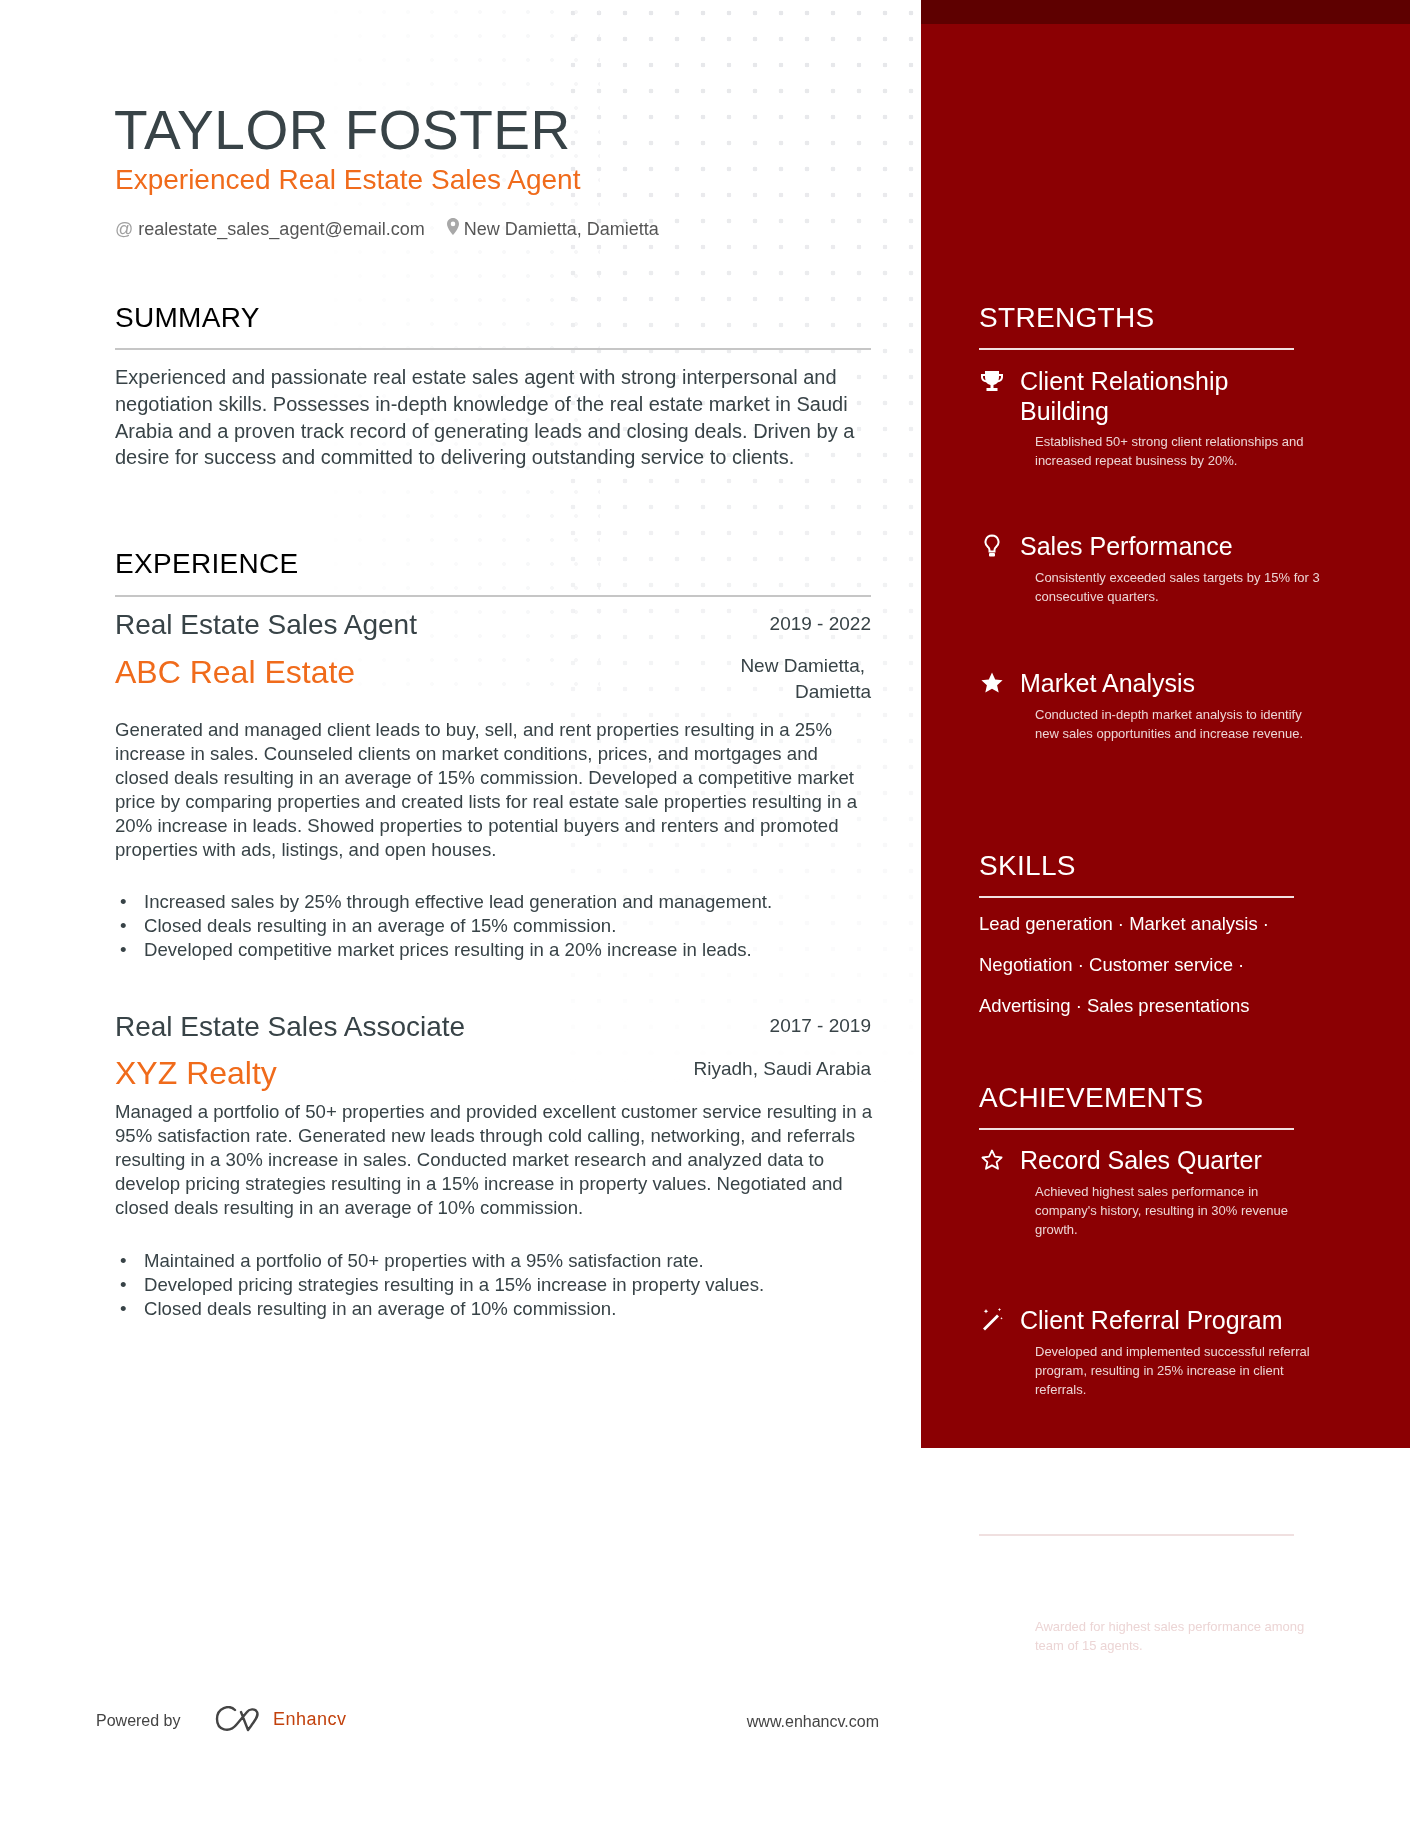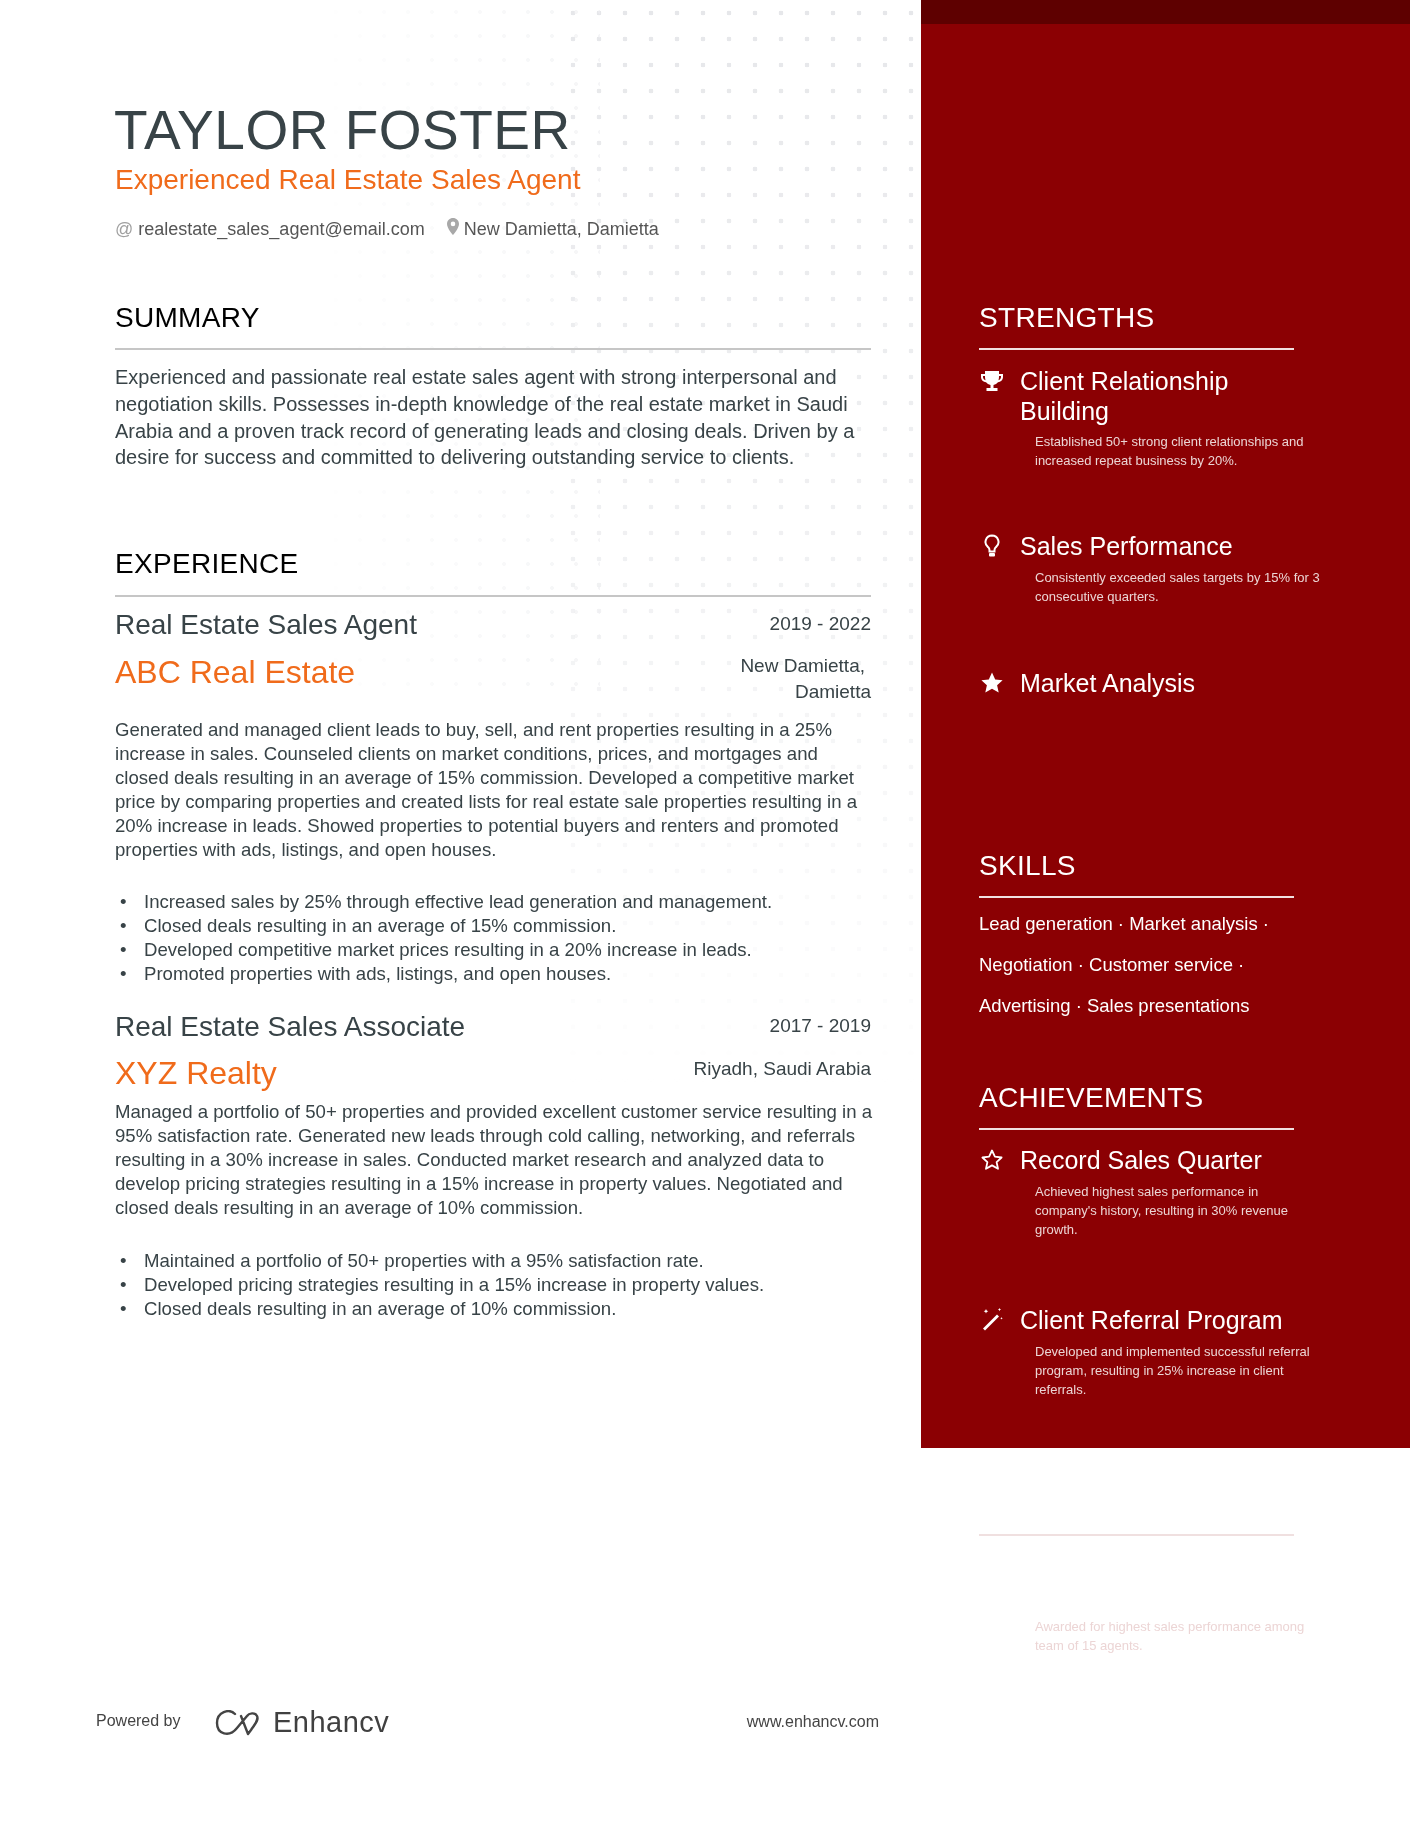--- a/index.html
+++ b/index.html
@@ -33,21 +33,21 @@
   .rule { position: absolute; height: 2px; background: #c6c6c6; }
   .para { position: absolute; font-size: 20px; line-height: 26.8px; color: #384347; white-space: normal; }
   .job-title { font-size: 28px; color: #384347; }
   .company { font-size: 32px; color: #f06b1b; }
   .meta { font-size: 19px; color: #384347; text-align: right; }
   .desc { position: absolute; left: 115px; width: 760px; font-size: 18.6px; line-height: 24px; color: #384347; }
   .bullets { position: absolute; left: 115px; width: 760px; margin: 0; padding: 0; list-style: none; font-size: 18.6px; line-height: 24px; color: #384347; }
   .bullets li { position: relative; padding-left: 29px; white-space: nowrap; }
   .bullets li::before { content: "\2022"; position: absolute; left: 5px; top: 0; }
   .footer { font-size: 16px; color: #444; }
-  .logo { display: flex; align-items: center; font-size: 29px; color: #404040; letter-spacing: 0.5px; }
+  .logo { display: flex; align-items: center; font-size: 18px; color: #c2410c; letter-spacing: 0.5px; }
 
   .sidebar { position: absolute; left: 921px; top: 0; width: 489px; height: 1448px; background: #8b0003; }
   .sidebar .band { position: absolute; left: 0; top: 0; width: 100%; height: 24px; background: #5e0000; }
   .s-title { position: absolute; left: 58px; font-size: 28px; color: #ffffff; letter-spacing: 0.3px; white-space: nowrap; }
   .s-rule { position: absolute; left: 58px; width: 315px; height: 2px; background: #f0e0e0; }
   .s-item-title { position: absolute; left: 99px; font-size: 25px; line-height: 30px; color: #ffffff; }
   .s-item-desc { position: absolute; left: 114px; width: 285px; font-size: 13px; line-height: 19px; color: #ecd5d5; }
   .s-icon { position: absolute; left: 59px; width: 24px; height: 24px; display: flex; align-items: center; justify-content: center; }
   .skills-line { position: absolute; left: 58px; font-size: 18.5px; color: #ffffff; white-space: nowrap; }
 </style>
@@ -81,21 +81,20 @@
 <div class="abs job-title" style="left:115px; top:609px;">Real Estate Sales Agent</div>
 <div class="abs meta" style="right:539px; top:613px;">2019 - 2022</div>
 <div class="abs company" style="left:115px; top:654px;">ABC Real Estate</div>
 <div class="abs meta" style="right:545px; top:655px;">New Damietta,</div>
 <div class="abs meta" style="right:539px; top:681px;">Damietta</div>
 <div class="desc" style="top:718px;">Generated and managed client leads to buy, sell, and rent properties resulting in a 25% increase in sales. Counseled clients on market conditions, prices, and mortgages and closed deals resulting in an average of 15% commission. Developed a competitive market price by comparing properties and created lists for real estate sale properties resulting in a 20% increase in leads. Showed properties to potential buyers and renters and promoted properties with ads, listings, and open houses.</div>
 <ul class="bullets" style="top:890px;">
   <li>Increased sales by 25% through effective lead generation and management.</li>
   <li>Closed deals resulting in an average of 15% commission.</li>
   <li>Developed competitive market prices resulting in a 20% increase in leads.</li>
-  <li>Promoted properties with ads, listings, and open houses.</li>
 </ul>
 
 <div class="abs job-title" style="left:115px; top:1011px;">Real Estate Sales Associate</div>
 <div class="abs meta" style="right:539px; top:1015px;">2017 - 2019</div>
 <div class="abs company" style="left:115px; top:1055px;">XYZ Realty</div>
 <div class="abs meta" style="right:539px; top:1058px;">Riyadh, Saudi Arabia</div>
 <div class="desc" style="top:1100px;">Managed a portfolio of 50+ properties and provided excellent customer service resulting in a 95% satisfaction rate. Generated new leads through cold calling, networking, and referrals resulting in a 30% increase in sales. Conducted market research and analyzed data to develop pricing strategies resulting in a 15% increase in property values. Negotiated and closed deals resulting in an average of 10% commission.</div>
 <ul class="bullets" style="top:1249px;">
   <li>Maintained a portfolio of 50+ properties with a 95% satisfaction rate.</li>
   <li>Developed pricing strategies resulting in a 15% increase in property values.</li>
@@ -135,20 +134,21 @@
   </div>
   <div class="s-item-title" style="top:531px; width:300px;">Sales Performance</div>
   <div class="s-item-desc" style="top:568px;">Consistently exceeded sales targets by 15% for 3 consecutive quarters.</div>
 
   <div class="s-icon" style="top:671px;">
     <svg width="24" height="24" viewBox="0 0 24 24">
         <path d="M12 1.5l3.2 6.9 7.4.8-5.5 5 1.6 7.3L12 17.8l-6.7 3.7 1.6-7.3-5.5-5 7.4-.8z" fill="#fff"></path>
       </svg>
   </div>
   <div class="s-item-title" style="top:668px; width:300px;">Market Analysis</div>
+  <div class="s-item-desc" style="top:705px;">Conducted in-depth market analysis to identify new sales opportunities and increase revenue.</div>
 
   <div class="s-title" style="top:850px;">SKILLS</div>
   <div class="s-rule" style="top:896px;"></div>
   <div class="skills-line" style="top:913px;">Lead generation · Market analysis ·</div>
   <div class="skills-line" style="top:954px;">Negotiation · Customer service ·</div>
   <div class="skills-line" style="top:995px;">Advertising · Sales presentations</div>
 
   <div class="s-title" style="top:1082px;">ACHIEVEMENTS</div>
   <div class="s-rule" style="top:1128px;"></div>
 

